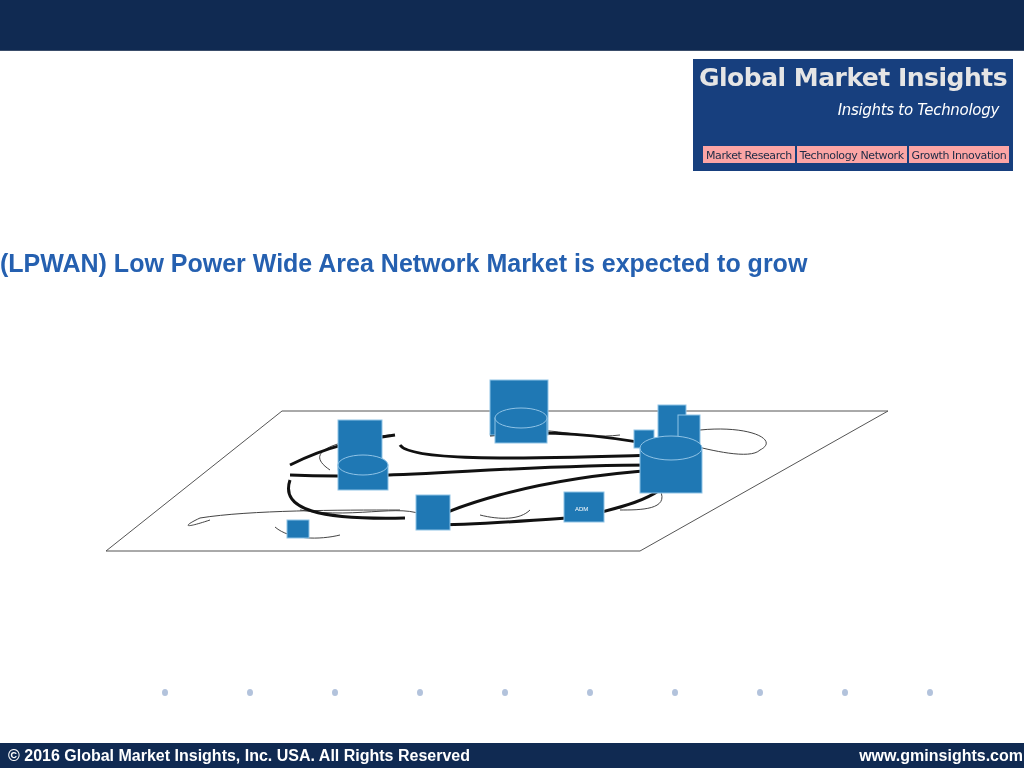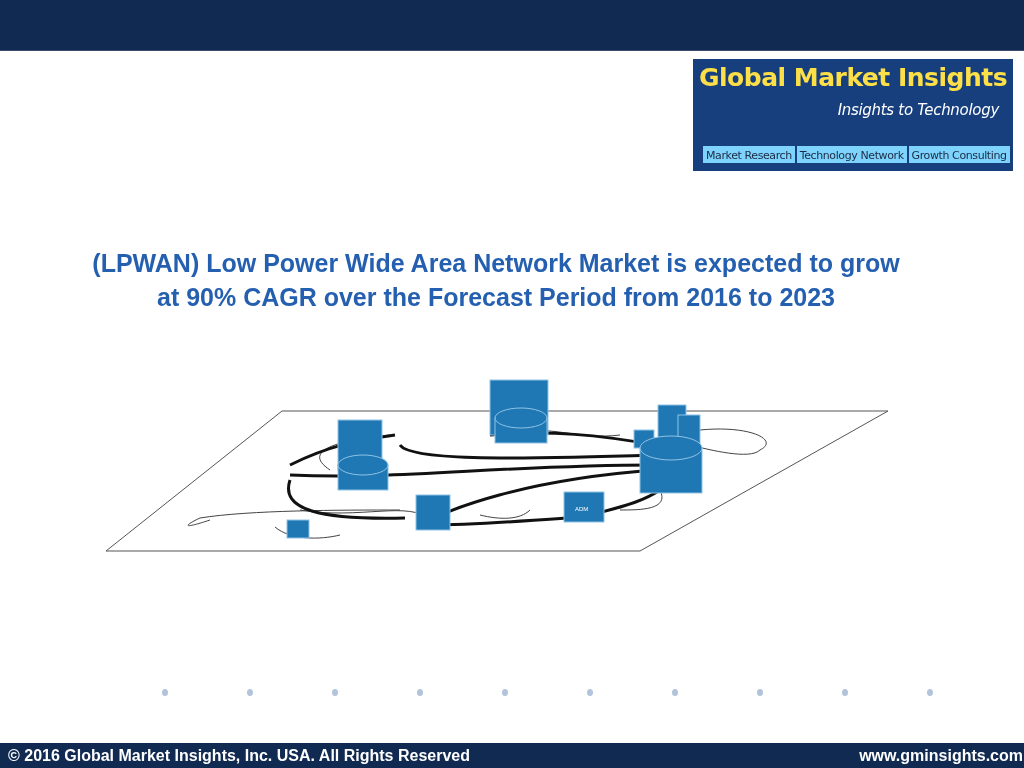--- a/index.html
+++ b/index.html
@@ -1,48 +1,47 @@
 <!DOCTYPE html>
 <html><head>
 <meta charset="utf-8">
 <style>
   html, body { margin:0; padding:0; }
   body { width:1024px; height:768px; position:relative; overflow:hidden; background:#ffffff; font-family:"Liberation Sans", sans-serif; }
   .top-bar { position:absolute; left:0; top:0; width:1024px; height:50px; background:#102a52; border-bottom:1px solid #3a4d6a; }
   .logo { position:absolute; left:693px; top:59px; width:320px; height:112px; background:#173f7e; }
-  .logo-title { position:absolute; left:6px; top:4px; color:#fde047; font-family:"DejaVu Sans", sans-serif; font-weight:bold; font-size:25px; letter-spacing:-0.5px; white-space:nowrap;text-align:right; }
+  .logo-title { position:absolute; left:6px; top:4px; color:#e5e5e5; font-family:"DejaVu Sans", sans-serif; font-weight:bold; font-size:25px; letter-spacing:-0.5px; white-space:nowrap;text-align:right; }
   .logo-tagline { position:absolute; right:14px; top:42px; color:#fff; font-family:"DejaVu Sans", sans-serif; font-style:italic; font-size:15px; white-space:nowrap; letter-spacing:-0.3px; }
   .logo-tags { position:absolute; left:9px; top:86px; display:flex; height:19px; }
-  .logo-tag { background:#7dd3fc; color:#1b2a44; font-family:"DejaVu Sans", sans-serif; font-size:11px; line-height:19px; padding:0 3px; border:1px solid #173f7e; white-space:nowrap; letter-spacing:-0.4px; }
-  .headline { position:absolute; left:0; top:246px; width:992px; text-align:center; color:#2560b0; font-weight:bold; font-size:25px; line-height:34px; }
+  .logo-tag { background:#fca5a5; color:#1b2a44; font-family:"DejaVu Sans", sans-serif; font-size:11px; line-height:19px; padding:0 3px; border:1px solid #173f7e; white-space:nowrap; letter-spacing:-0.4px; }
+  .headline { position:absolute; left:0; top:246px; width:992px; color:#2560b0; font-weight:bold; font-size:25px; line-height:34px; }
   .diagram { position:absolute; left:100px; top:370px; width:800px; height:190px; }
   .dots { position:absolute; left:162px; top:689px; }
   .dot { position:absolute; width:6px; height:7px; border-radius:50%; background:#b3c3dc; }
   .footer { position:absolute; left:0; top:743px; width:1024px; height:25px; background:#102a52; color:#fff; font-weight:bold; font-size:16px; line-height:25px;padding-left:24px; }
   .footer-left { position:absolute; left:8px; }
   .footer-right { position:absolute; right:25px; }
 </style>
 </head>
 <body>
 
 <div class="top-bar"></div>
 
 <div class="logo">
   <div class="logo-title">Global Market Insights</div>
   <div class="logo-tagline">Insights to Technology</div>
   <div class="logo-tags">
     <span class="logo-tag">Market Research</span>
     <span class="logo-tag">Technology Network</span>
-    <span class="logo-tag">Growth Consulting</span>
+    <span class="logo-tag">Growth Innovation</span>
   </div>
 </div>
 
 <div class="headline">
   <div>(LPWAN) Low Power Wide Area Network Market is expected to grow</div>
-  <div>at 90% CAGR over the Forecast Period from 2016 to 2023</div>
 </div>
 
 <svg class="diagram" viewBox="0 0 800 190" xmlns="http://www.w3.org/2000/svg">
 
   <polygon points="182,41 788,41 540,181 6,181" fill="none" stroke="#555" stroke-width="1"></polygon>
 
   <g fill="none" stroke="#444" stroke-width="1">
     <path d="M290,65 C240,70 200,80 230,100"></path>
     <path d="M200,140 C260,150 310,130 330,150"></path>
     <path d="M110,150 C80,160 85,155 100,148 C150,140 240,140 300,140"></path>

